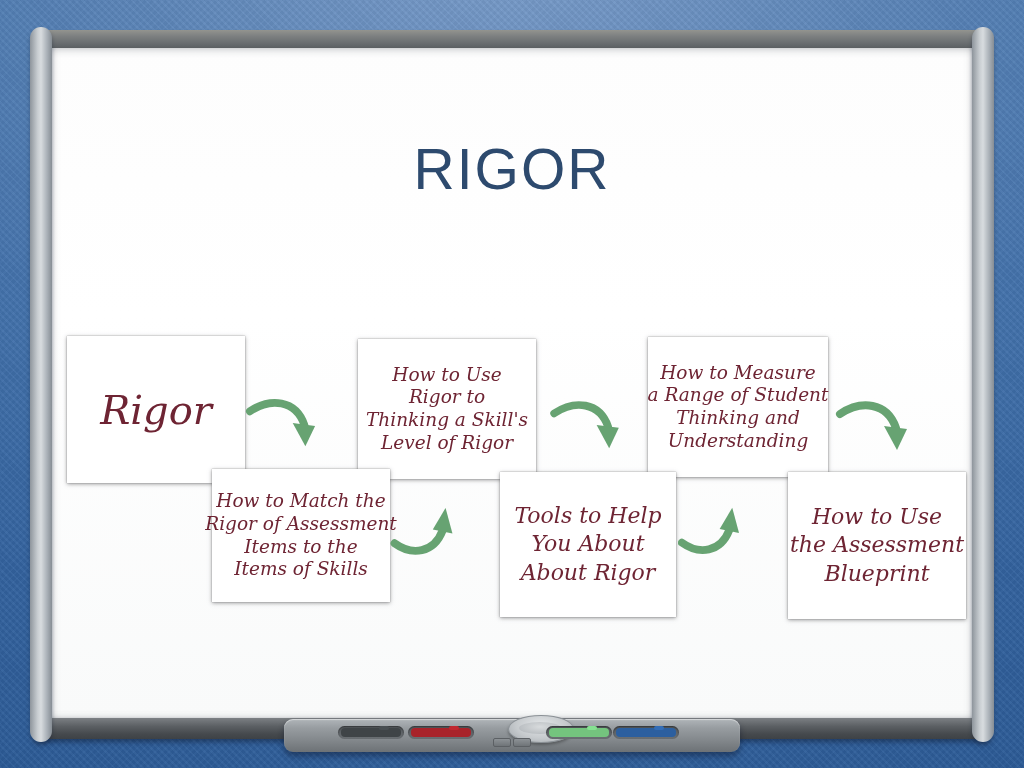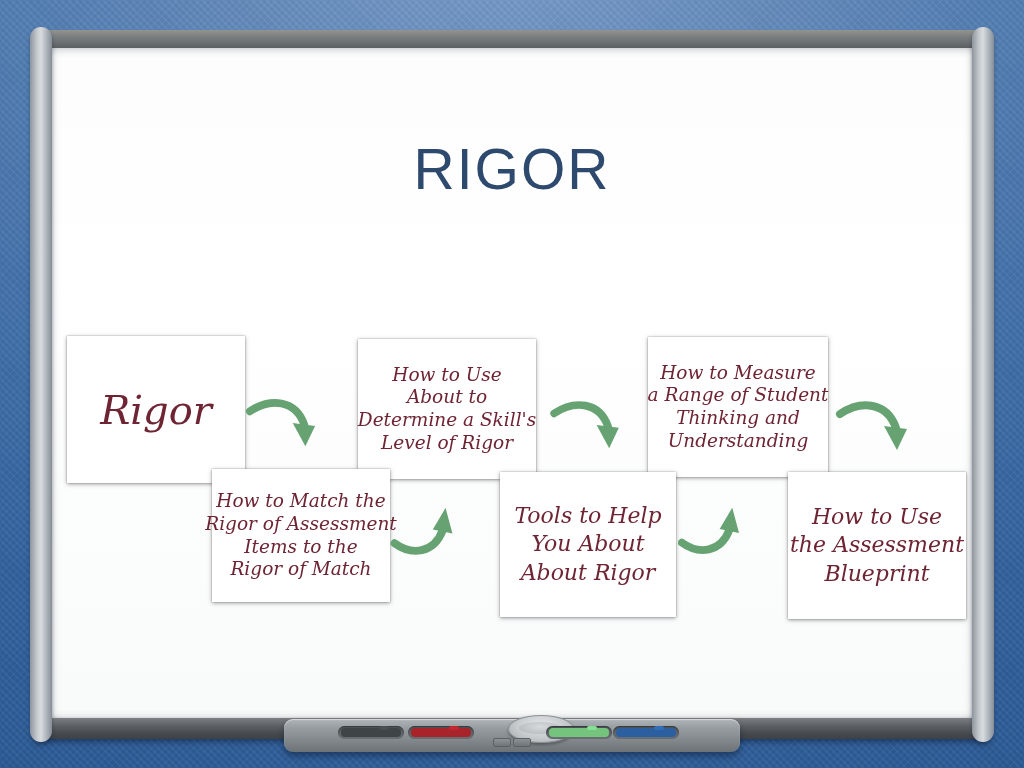--- a/index.html
+++ b/index.html
@@ -96,37 +96,37 @@
   <div class="board-surface">
 
     <h1 class="slide-title">RIGOR</h1>
 
     <div class="card card-1 row-top">
       <div class="line">Rigor</div>
     </div>
 
     <div class="card card-3 row-top four-line">
       <div class="line">How to Use</div>
-      <div class="line">About to</div>
-      <div class="line">Determine a Skill's</div>
+      <div class="line">Rigor to</div>
+      <div class="line">Thinking a Skill's</div>
       <div class="line">Level of Rigor</div>
     </div>
 
     <div class="card card-5 row-top four-line">
       <div class="line">How to Measure</div>
       <div class="line">a Range of Student</div>
       <div class="line">Thinking and</div>
       <div class="line">Understanding</div>
     </div>
 
     <div class="card card-2 row-bottom four-line">
       <div class="line">How to Match the</div>
       <div class="line">Rigor of Assessment</div>
       <div class="line">Items to the</div>
-      <div class="line">Rigor of Match</div>
+      <div class="line">Items of Skills</div>
     </div>
 
     <div class="card card-4 row-bottom three-line">
       <div class="line">Tools to Help</div>
       <div class="line">You About</div>
       <div class="line">About Rigor</div>
     </div>
 
     <div class="card card-6 row-bottom three-line">
       <div class="line">How to Use</div>

